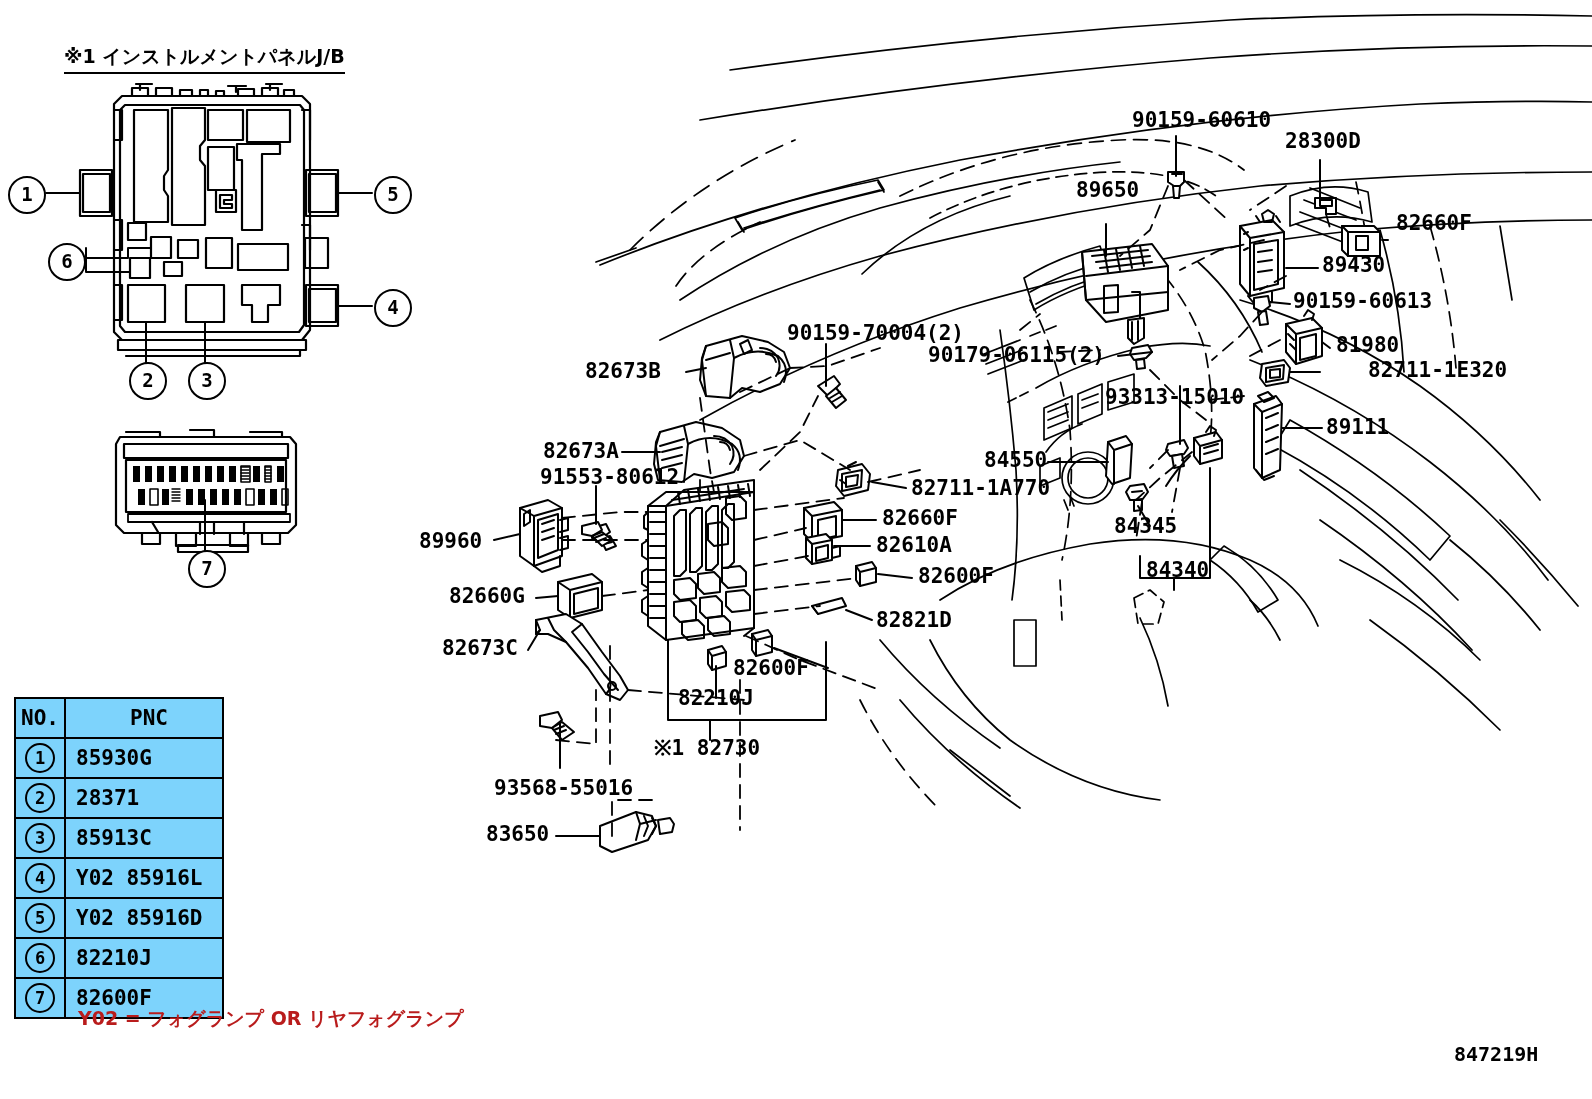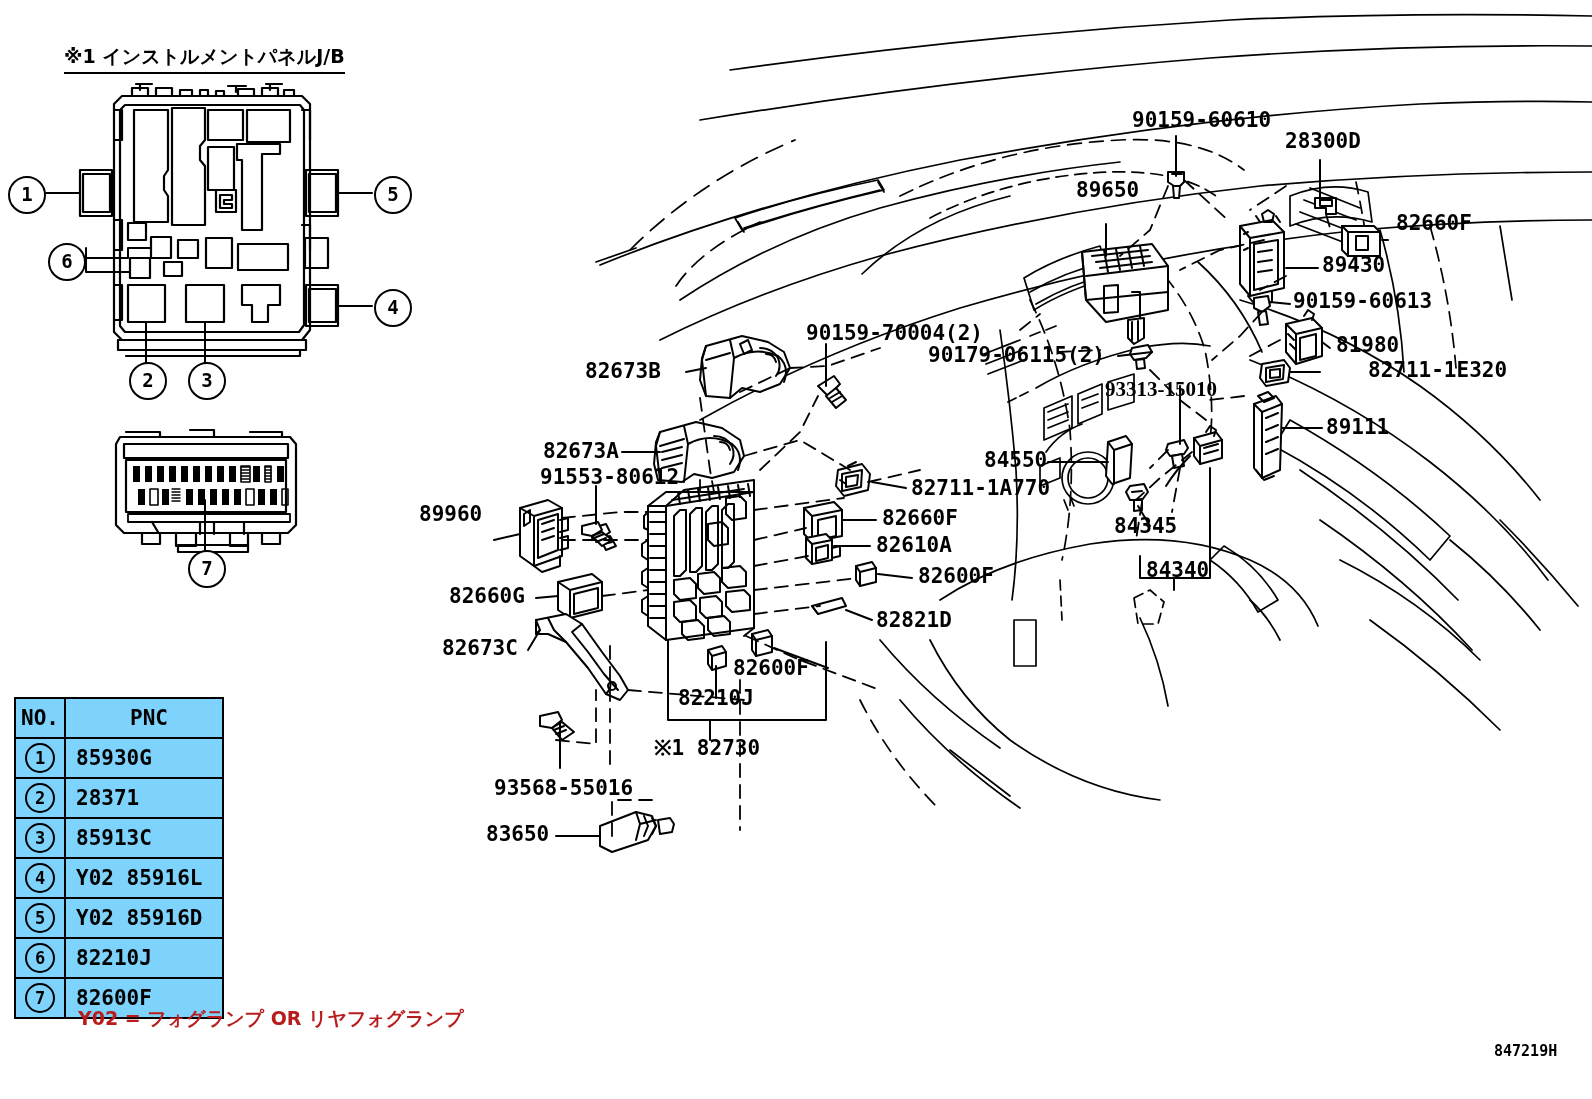--- a/index.html
+++ b/index.html
@@ -29,23 +29,23 @@
     white-space:nowrap;
     border-bottom:2px solid #000;
     padding-bottom:2px;
   }
   .footnote{
     position:absolute;left:78px;top:1006px;
     font-family:"DejaVu Sans","Liberation Sans",sans-serif;
     font-size:19px;font-weight:bold;color:#b91c1c;white-space:nowrap;
   }
   .diagcode{
-    position:absolute;left:1494px;top:1042px;
+    position:absolute;left:1454px;top:1042px;
     font-family:"DejaVu Sans Mono","Liberation Mono",monospace;
-    font-size:15px;font-weight:bold;color:#000;
+    font-size:20px;font-weight:bold;color:#000;
   }
   
   #pnc-table{
     position:absolute;left:14px;top:697px;
     border-collapse:collapse;
     background:#7dd3fc;
   }
   #pnc-table td,#pnc-table th{
     border:2px solid #000;
     font-family:"DejaVu Sans Mono","Liberation Mono",monospace;
@@ -631,31 +631,31 @@
 
   <div class="lbl" style="left:1118px;top:110px;margin-left:14px;">90159-60610</div>
   <div class="lbl" style="left:1285px;top:131px;">28300D</div>
   <div class="lbl" style="left:1396px;top:213px;">82660F</div>
   <div class="lbl" style="left:1076px;top:180px;">89650</div>
   <div class="lbl" style="left:1322px;top:255px;">89430</div>
   <div class="lbl" style="left:1293px;top:291px;">90159-60613</div>
   <div class="lbl" style="left:1336px;top:335px;">81980</div>
   <div class="lbl" style="left:1324px;top:360px;margin-left:44px;">82711-1E320</div>
   <div class="lbl" style="left:1326px;top:417px;">89111</div>
-  <div class="lbl" style="left:1105px;top:379px;font-family:Liberation Serif, serif;">93313-15010</div>
+  <div class="lbl" style="left:1105px;top:387px;">93313-15010</div>
   <div class="lbl" style="left:928px;top:345px;">90179-06115(2)</div>
-  <div class="lbl" style="left:787px;top:323px;margin-left:19px;">90159-70004(2)</div>
+  <div class="lbl" style="left:787px;top:323px;">90159-70004(2)</div>
   <div class="lbl" style="left:585px;top:361px;">82673B</div>
   <div class="lbl" style="left:543px;top:441px;">82673A</div>
   <div class="lbl" style="left:540px;top:467px;">91553-80612</div>
   <div class="lbl" style="left:911px;top:478px;">82711-1A770</div>
   <div class="lbl" style="left:984px;top:450px;">84550</div>
   <div class="lbl" style="left:1114px;top:516px;">84345</div>
   <div class="lbl" style="left:1146px;top:560px;">84340</div>
-  <div class="lbl" style="left:419px;top:504px;">89960</div>
+  <div class="lbl" style="left:419px;top:531px;">89960</div>
   <div class="lbl" style="left:449px;top:586px;">82660G</div>
   <div class="lbl" style="left:442px;top:638px;">82673C</div>
   <div class="lbl" style="left:882px;top:508px;">82660F</div>
   <div class="lbl" style="left:876px;top:535px;">82610A</div>
   <div class="lbl" style="left:918px;top:566px;">82600F</div>
   <div class="lbl" style="left:876px;top:610px;">82821D</div>
   <div class="lbl" style="left:733px;top:658px;">82600F</div>
   <div class="lbl" style="left:678px;top:688px;">82210J</div>
   <div class="lbl" style="left:654px;top:738px;">※1 82730</div>
   <div class="lbl" style="left:494px;top:778px;">93568-55016</div>

